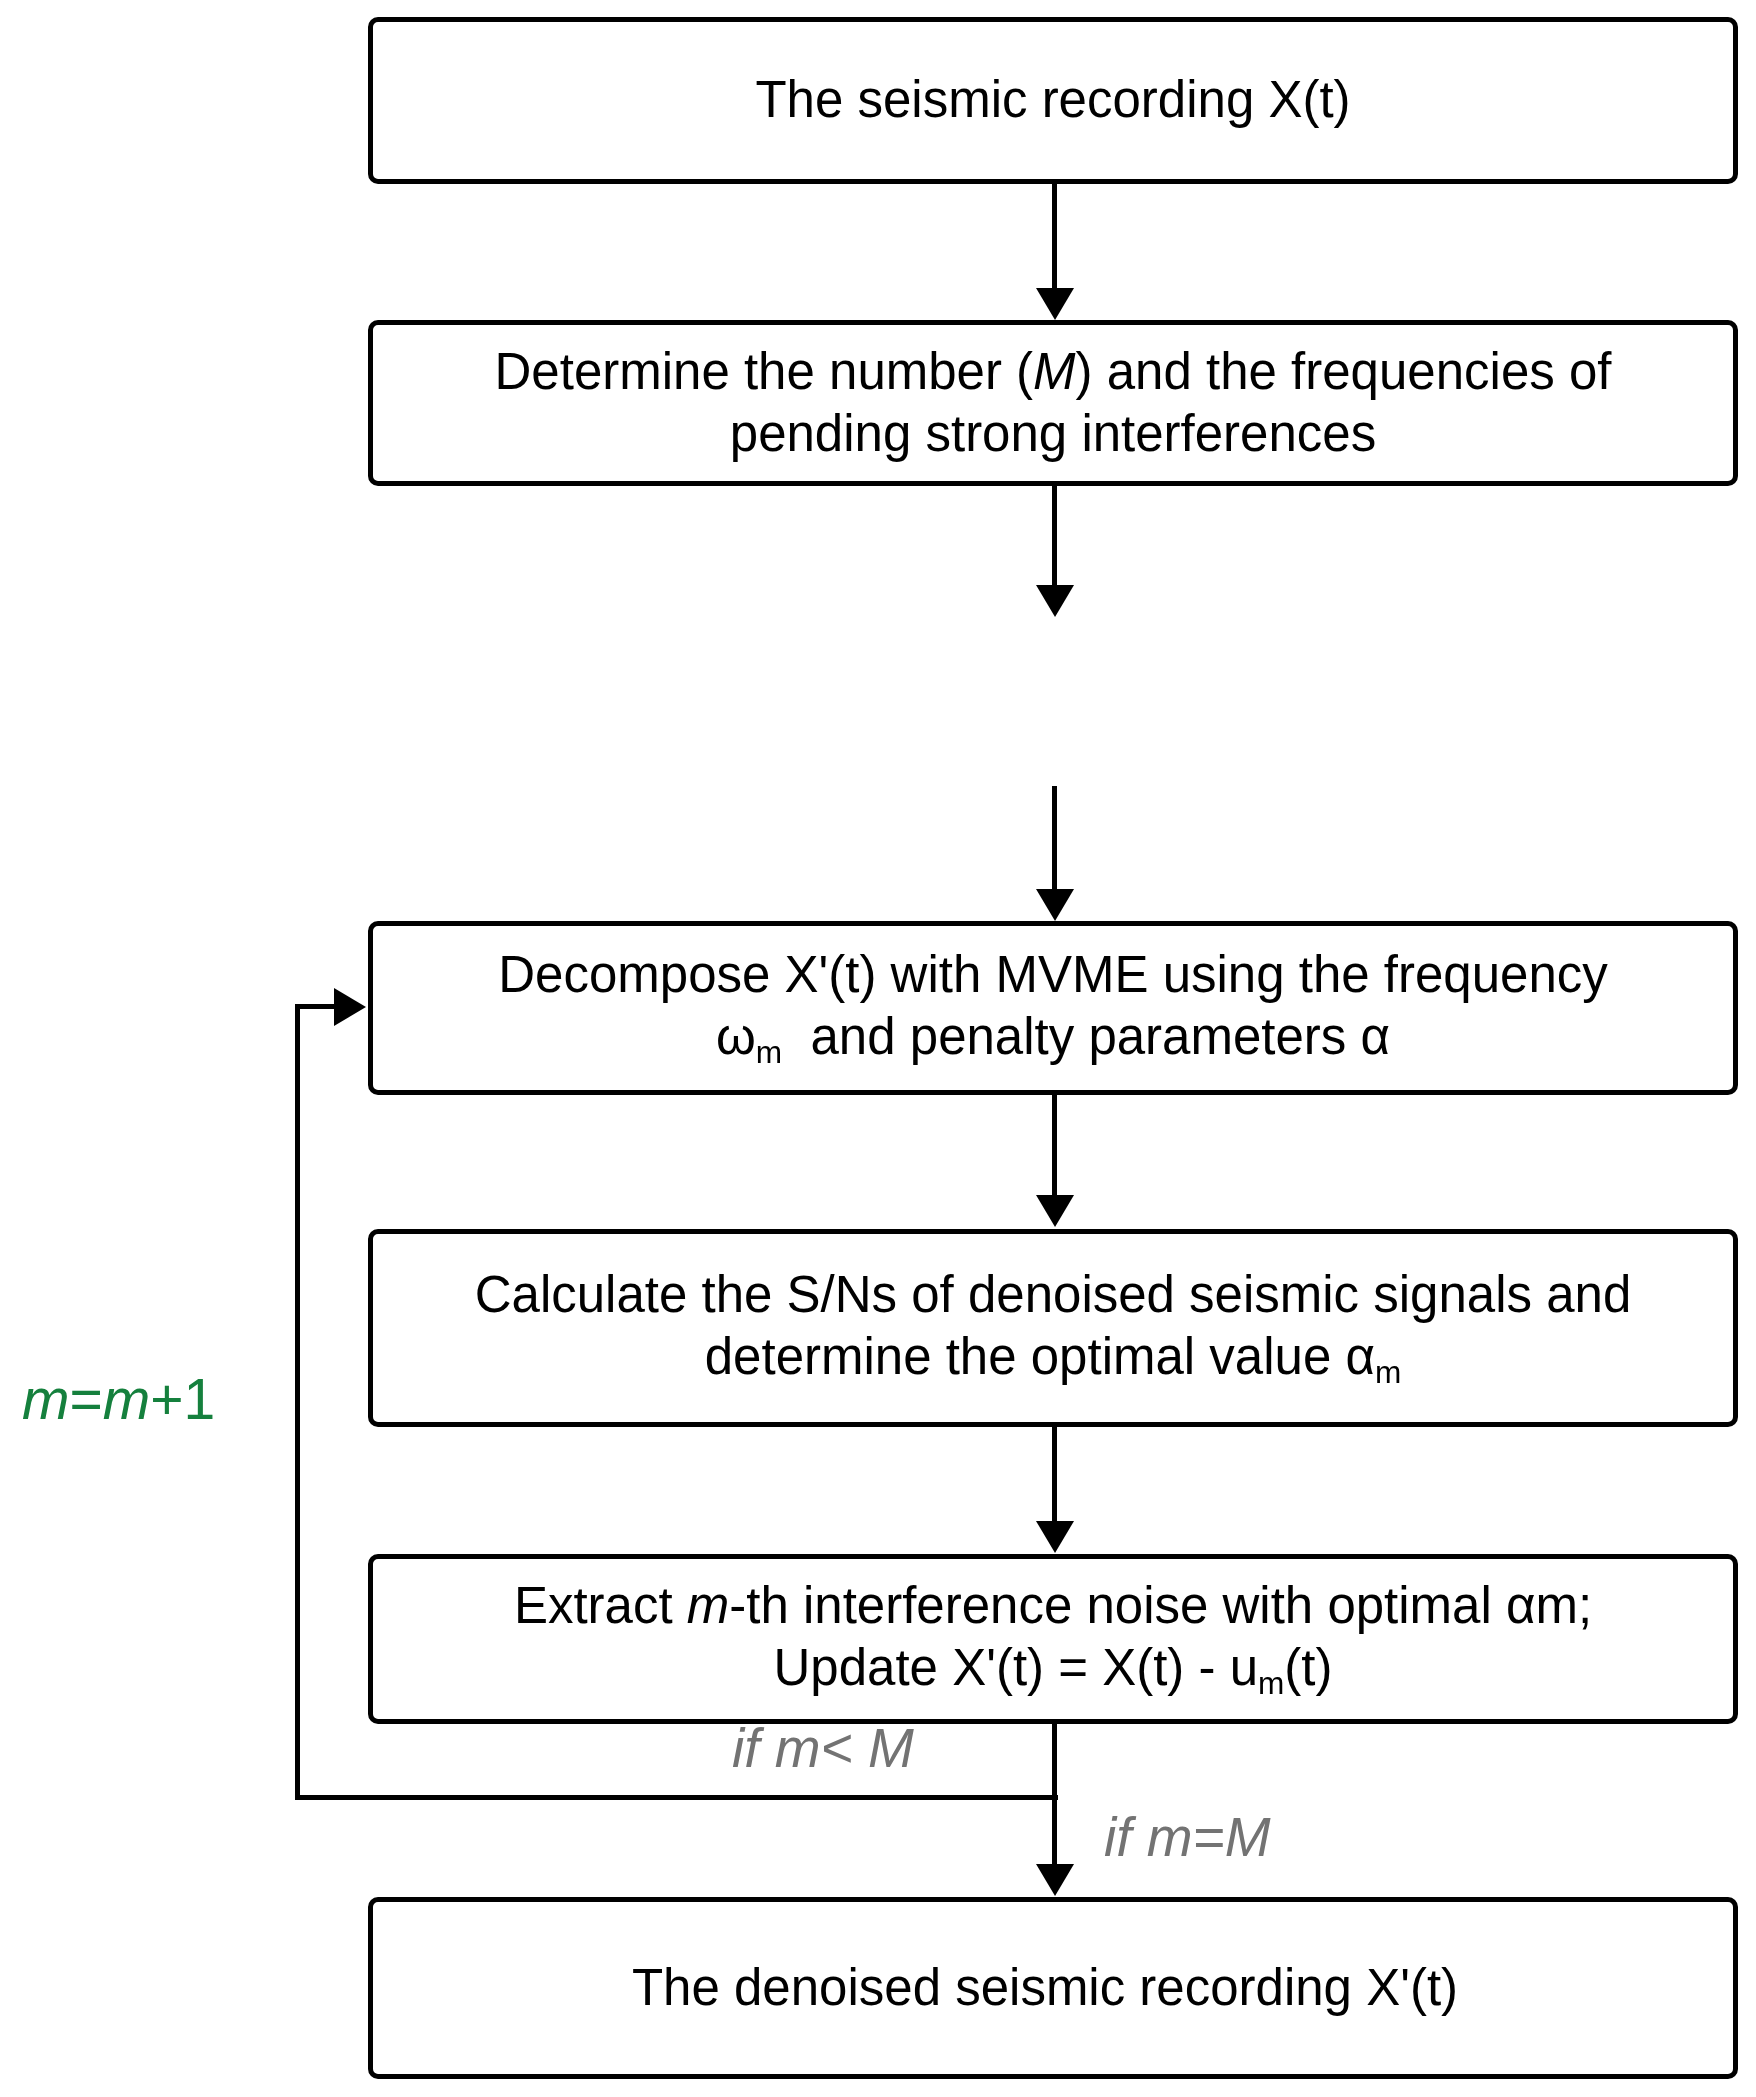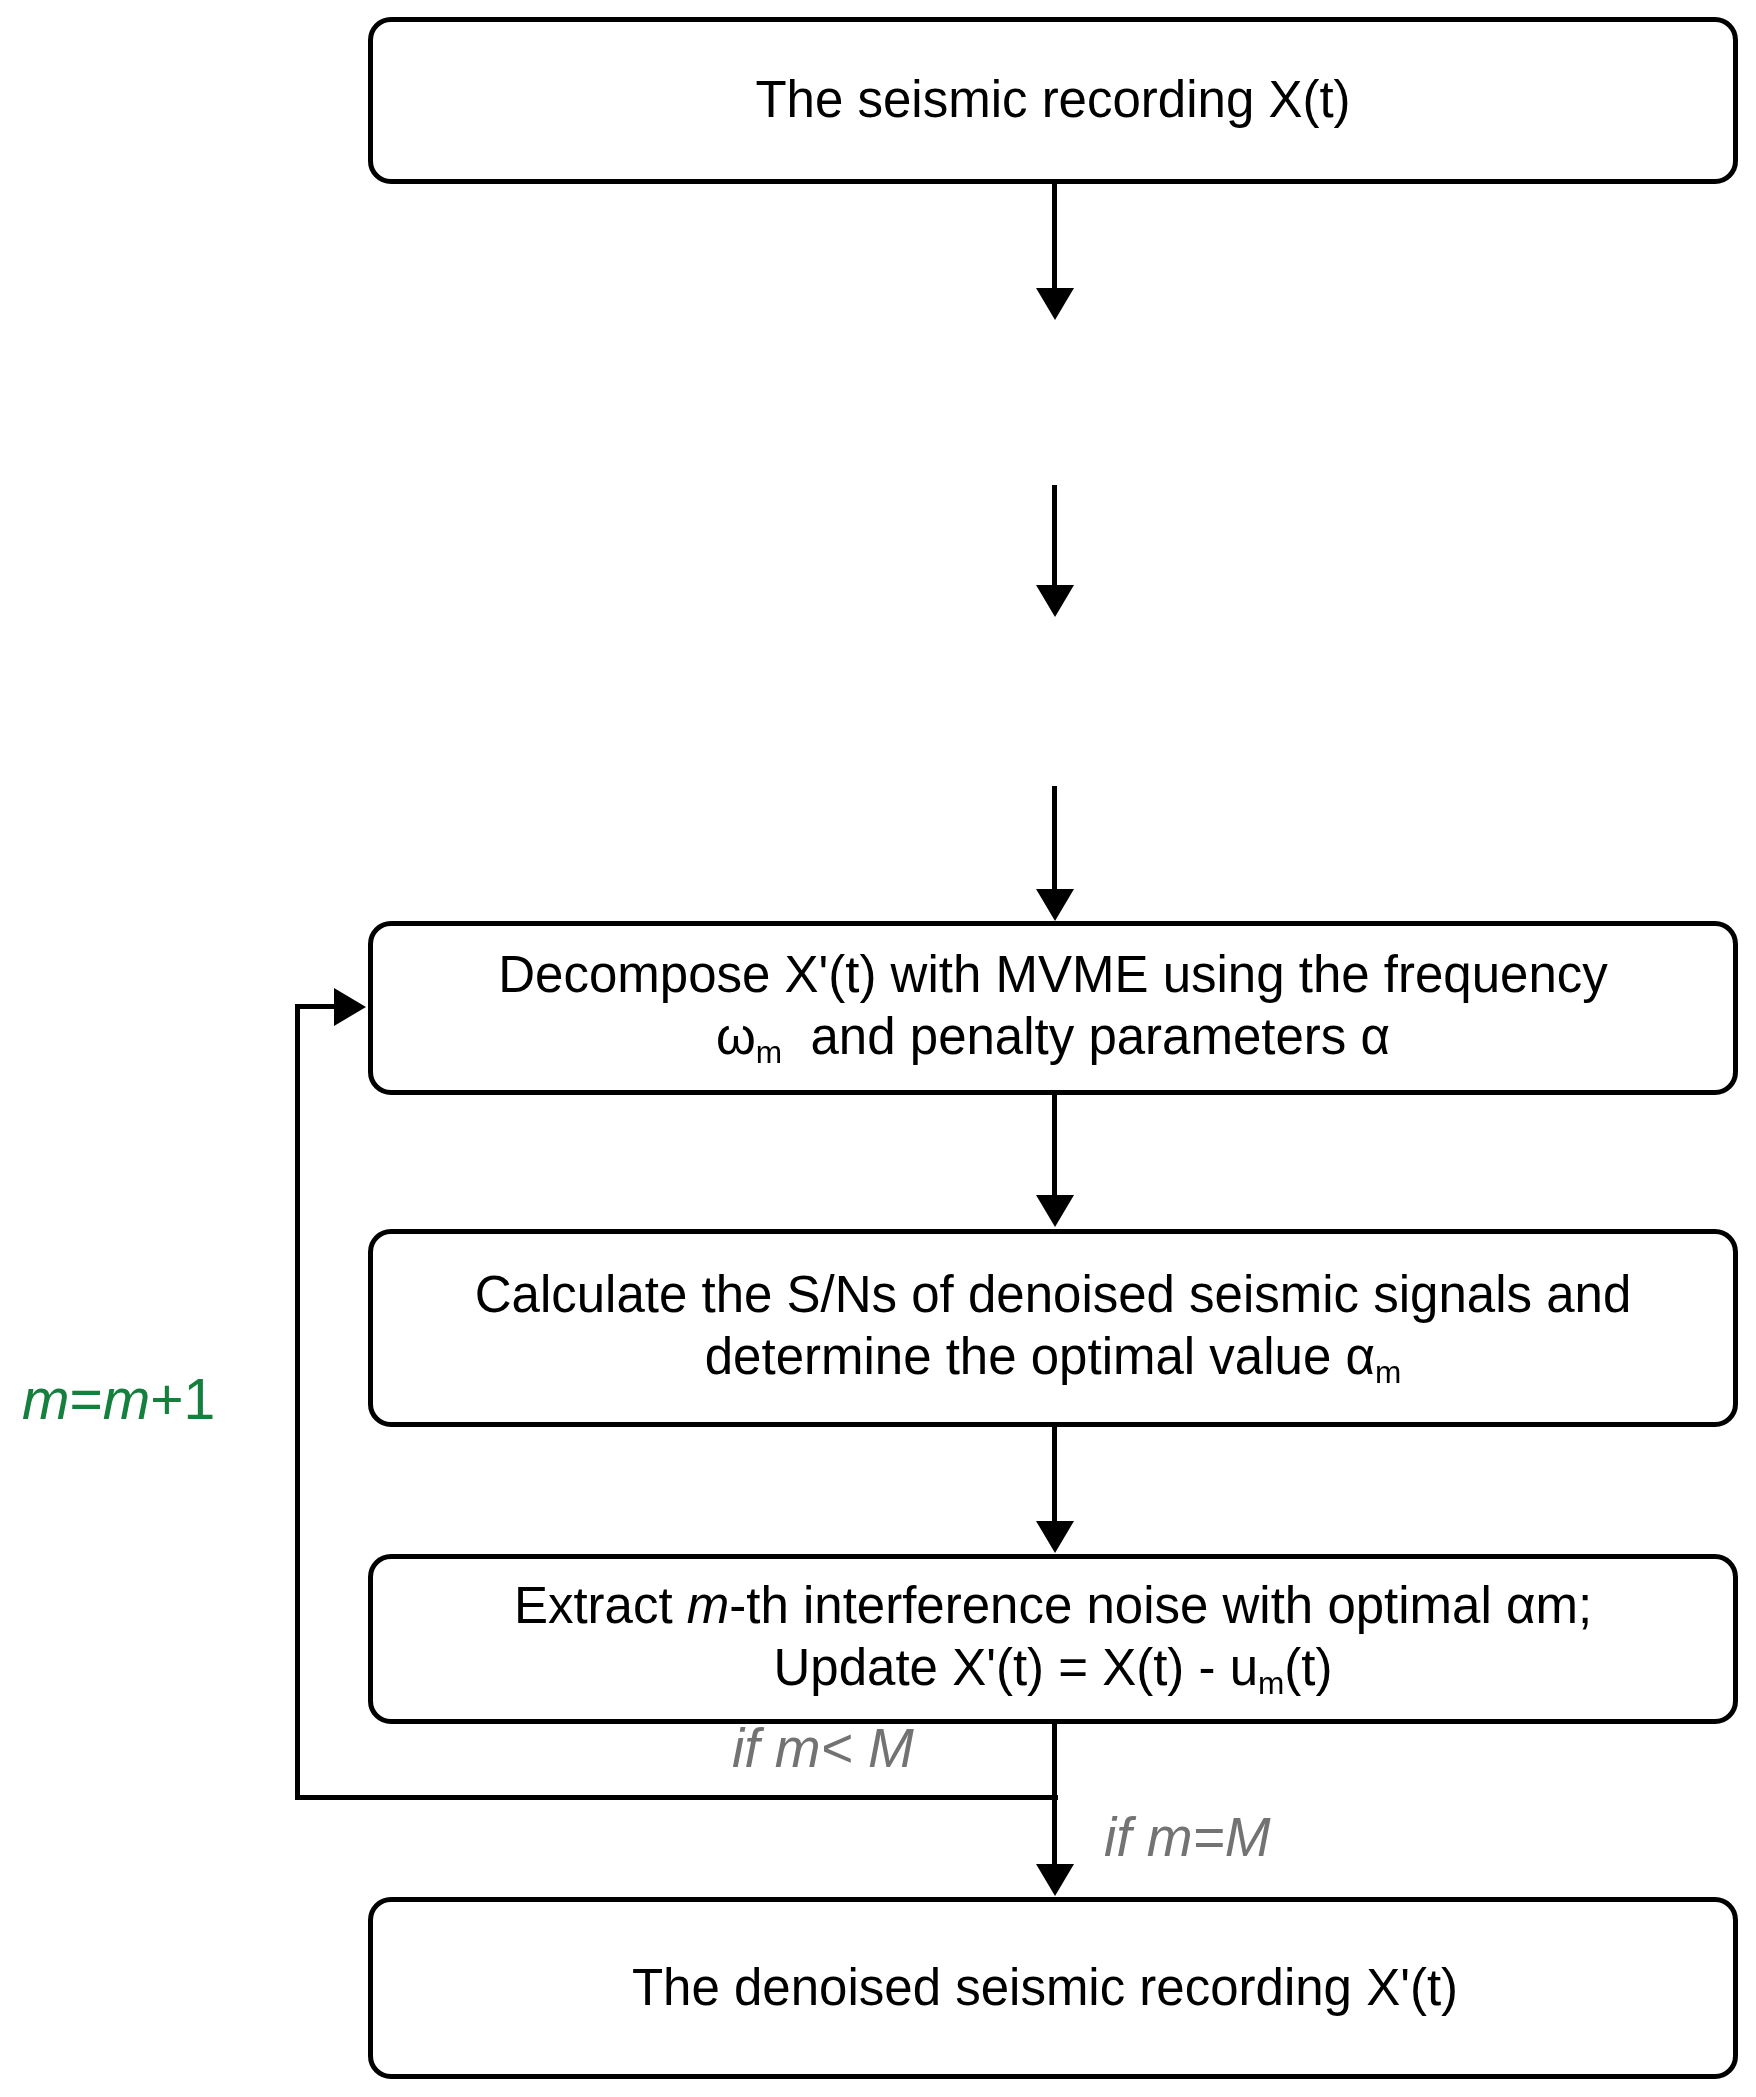--- a/index.html
+++ b/index.html
@@ -3,21 +3,21 @@
 <meta charset="utf-8">
 <style>
   html,body{margin:0;padding:0;background:#ffffff;}
   body{font-family:"Liberation Sans","DejaVu Sans",sans-serif;}
   #page{position:relative;width:1757px;height:2097px;background:#fff;overflow:hidden;}
 
   .node{
     position:absolute;
     box-sizing:border-box;
     border:5.1px solid #000000;
-    border-radius:23px;
+    border-radius:10px;
     background:#ffffff;
     display:flex;
     align-items:center;
     justify-content:center;
     text-align:center;
     color:#000000;
     font-size:51px;
     line-height:1.22;
     padding:0 22px;
   }
@@ -63,20 +63,23 @@
 
 <div id="page">
 
   <div class="node" style="left:368px;top:16.7px;width:1370px;height:167px;">
     <span class="txt">The seismic recording X(t)</span>
   </div>
 
   <div class="edge-v" style="left:1052px;top:184px;height:106px;"></div>
   <div class="arrow-down" style="left:1036px;top:288px;"></div>
 
+  <div class="node" style="left:368px;top:320px;width:1370px;height:166px;">
+    <span class="txt">Determine the number (<em>M</em>) and the frequencies of<br>pending strong interferences</span>
+  </div>
 
   <div class="edge-v" style="left:1052px;top:485px;height:102px;"></div>
   <div class="arrow-down" style="left:1036px;top:585px;"></div>
 
 
   <div class="edge-v" style="left:1052px;top:786px;height:104px;"></div>
   <div class="arrow-down" style="left:1036px;top:889px;"></div>
 
   <div class="node" style="left:368px;top:921px;width:1370px;height:174px;">
     <span class="txt">Decompose X'(t) with MVME using the frequency<br>ω<sub>m</sub>&nbsp; and penalty parameters α</span>

